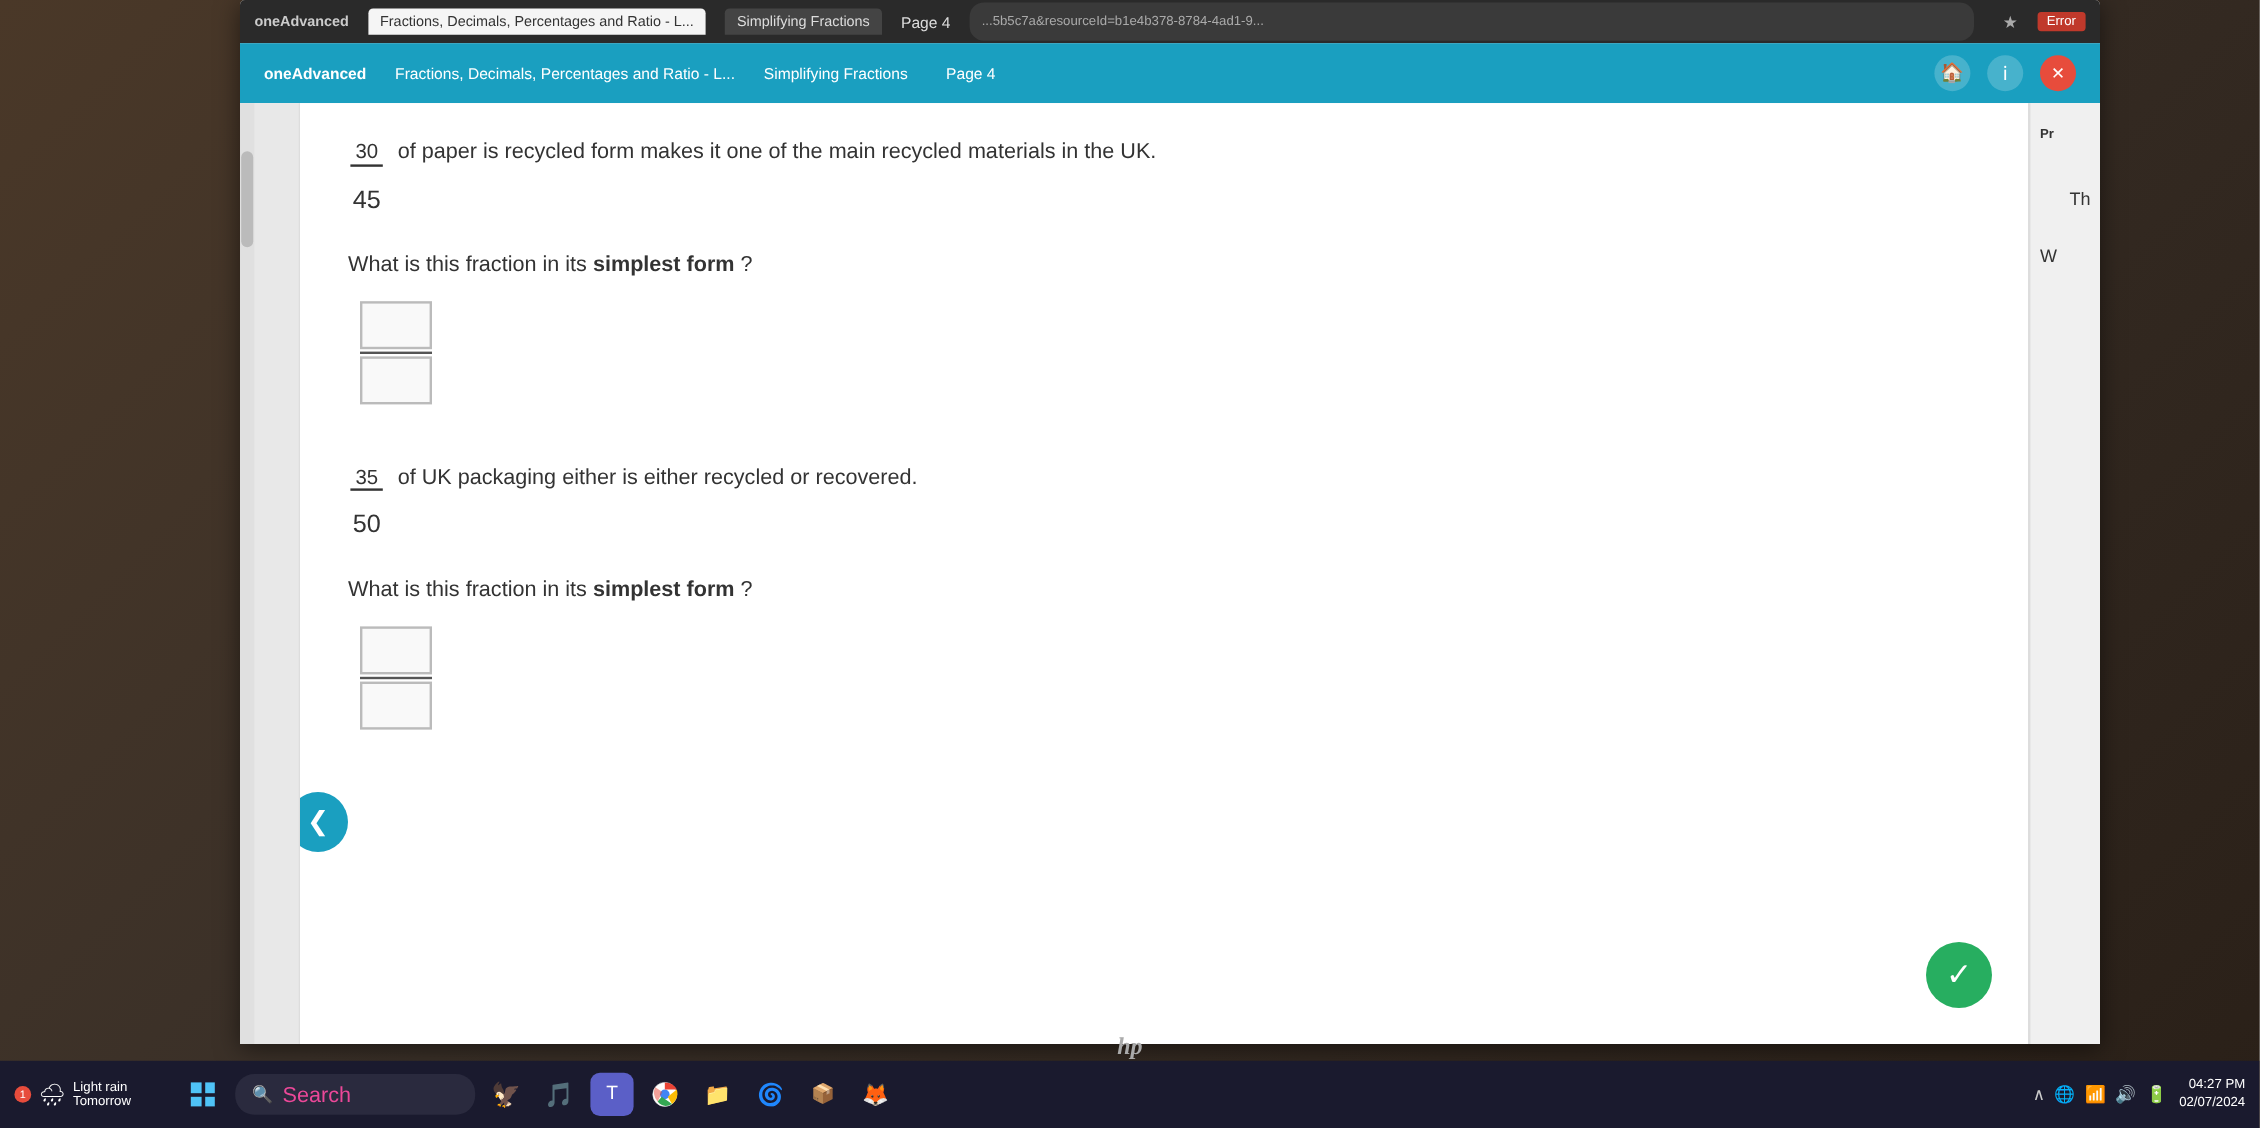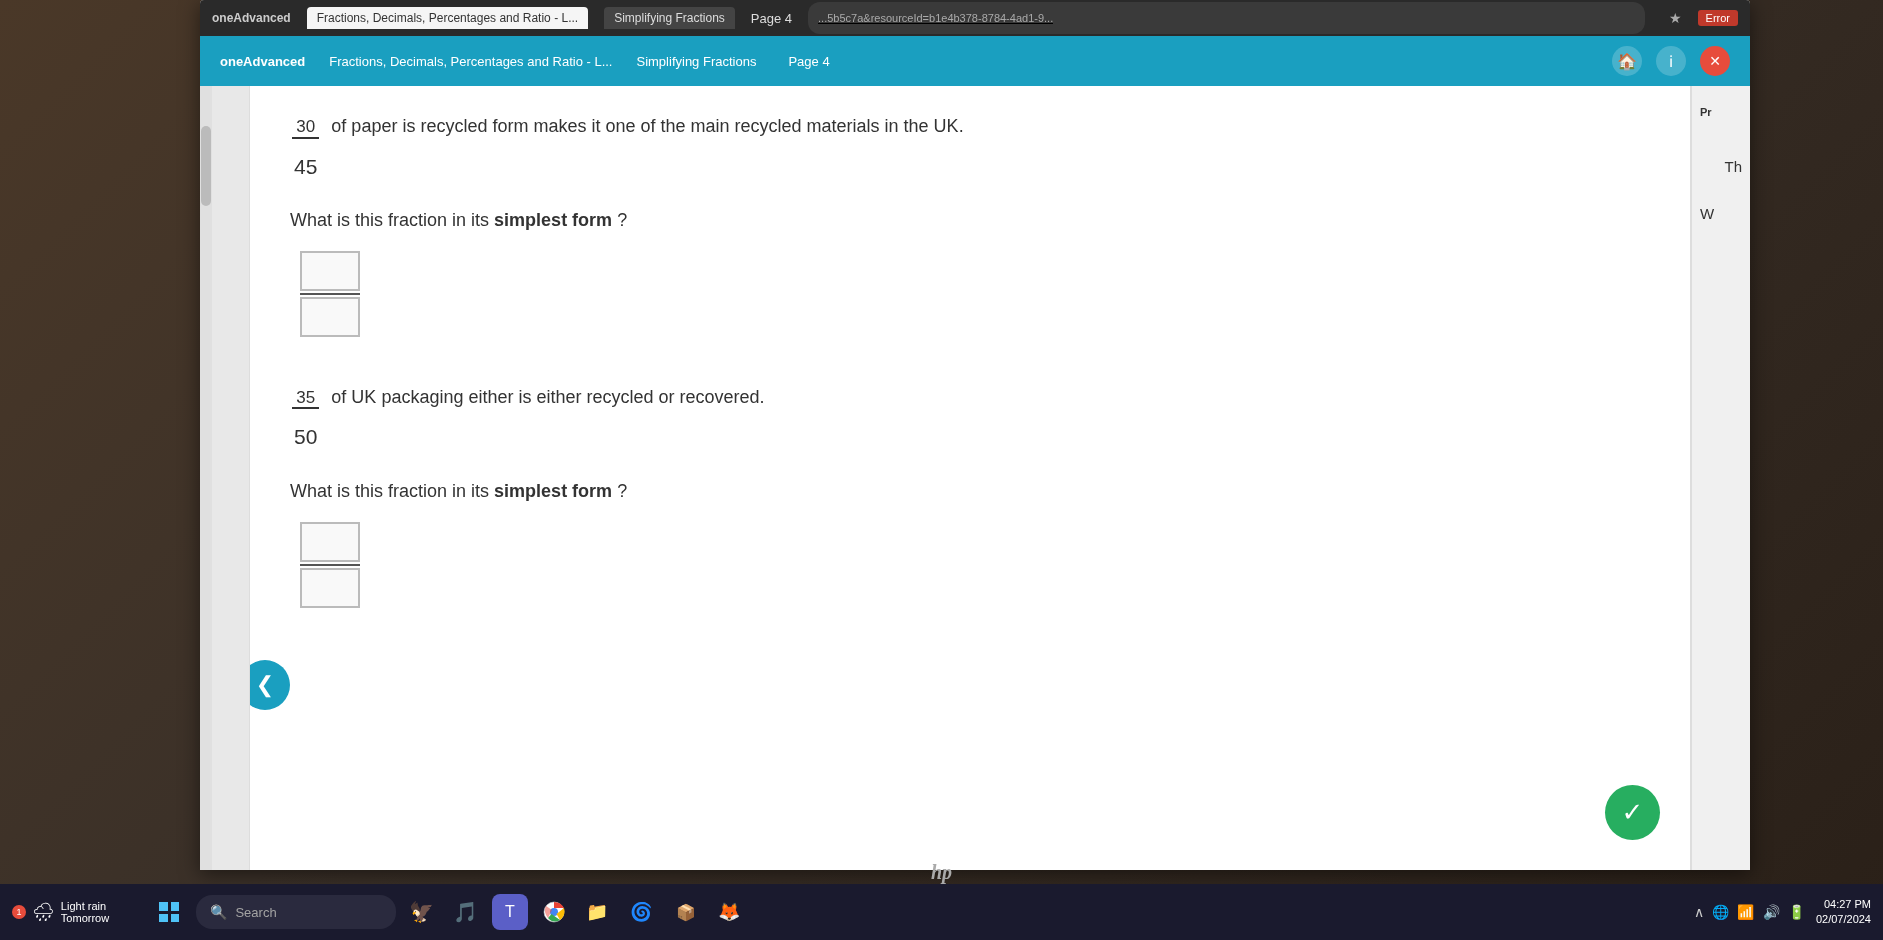--- a/index.html
+++ b/index.html
@@ -69,21 +69,20 @@
     }
 
     .url-bar {
       flex: 1;
       background: #3a3a3a;
       border-radius: 12px;
       height: 22px;
       display: flex;
       align-items: center;
       padding: 16px 10px;
-      text-decoration: underline;
     }
 
     .url-text {
       color: #aaa;
       font-size: 11px;
       white-space: nowrap;
       overflow: hidden;
       text-overflow: ellipsis;
     }
 
@@ -395,22 +394,22 @@
       min-width: 200px;
       cursor: text;
     }
 
     .search-icon-task {
       color: #aaa;
       font-size: 14px;
     }
 
     .search-text {
-      color: #a3a3a3;
-      font-size: 13px;
+      color: #ec4899;
+      font-size: 18px;
     }
 
     .taskbar-icon {
       width: 36px;
       height: 36px;
       border-radius: 4px;
       display: flex;
       align-items: center;
       justify-content: center;
       cursor: pointer;

